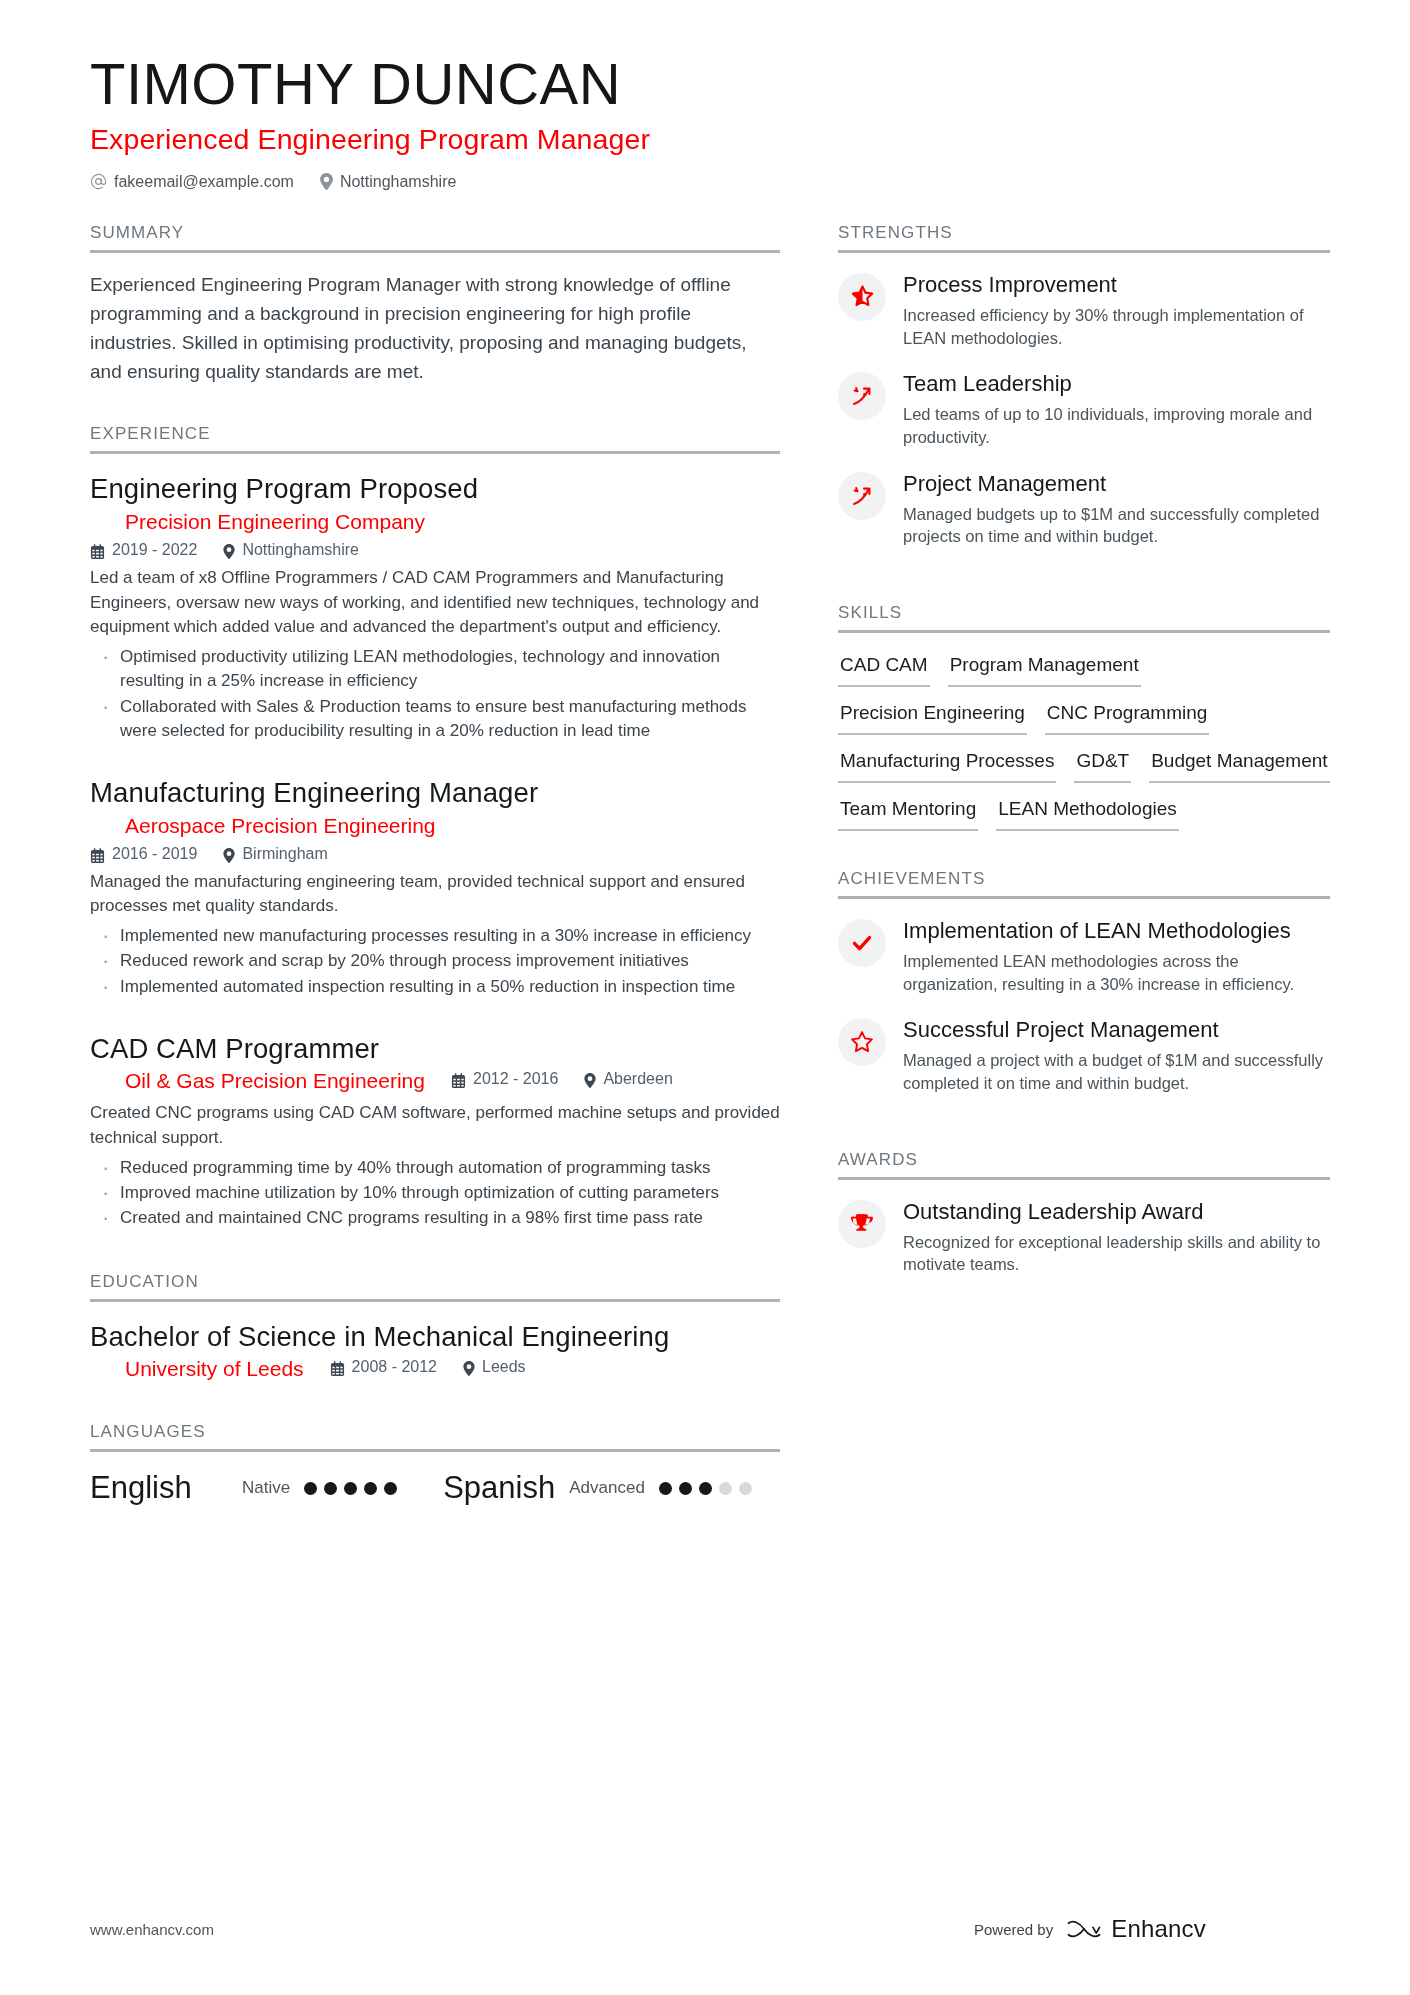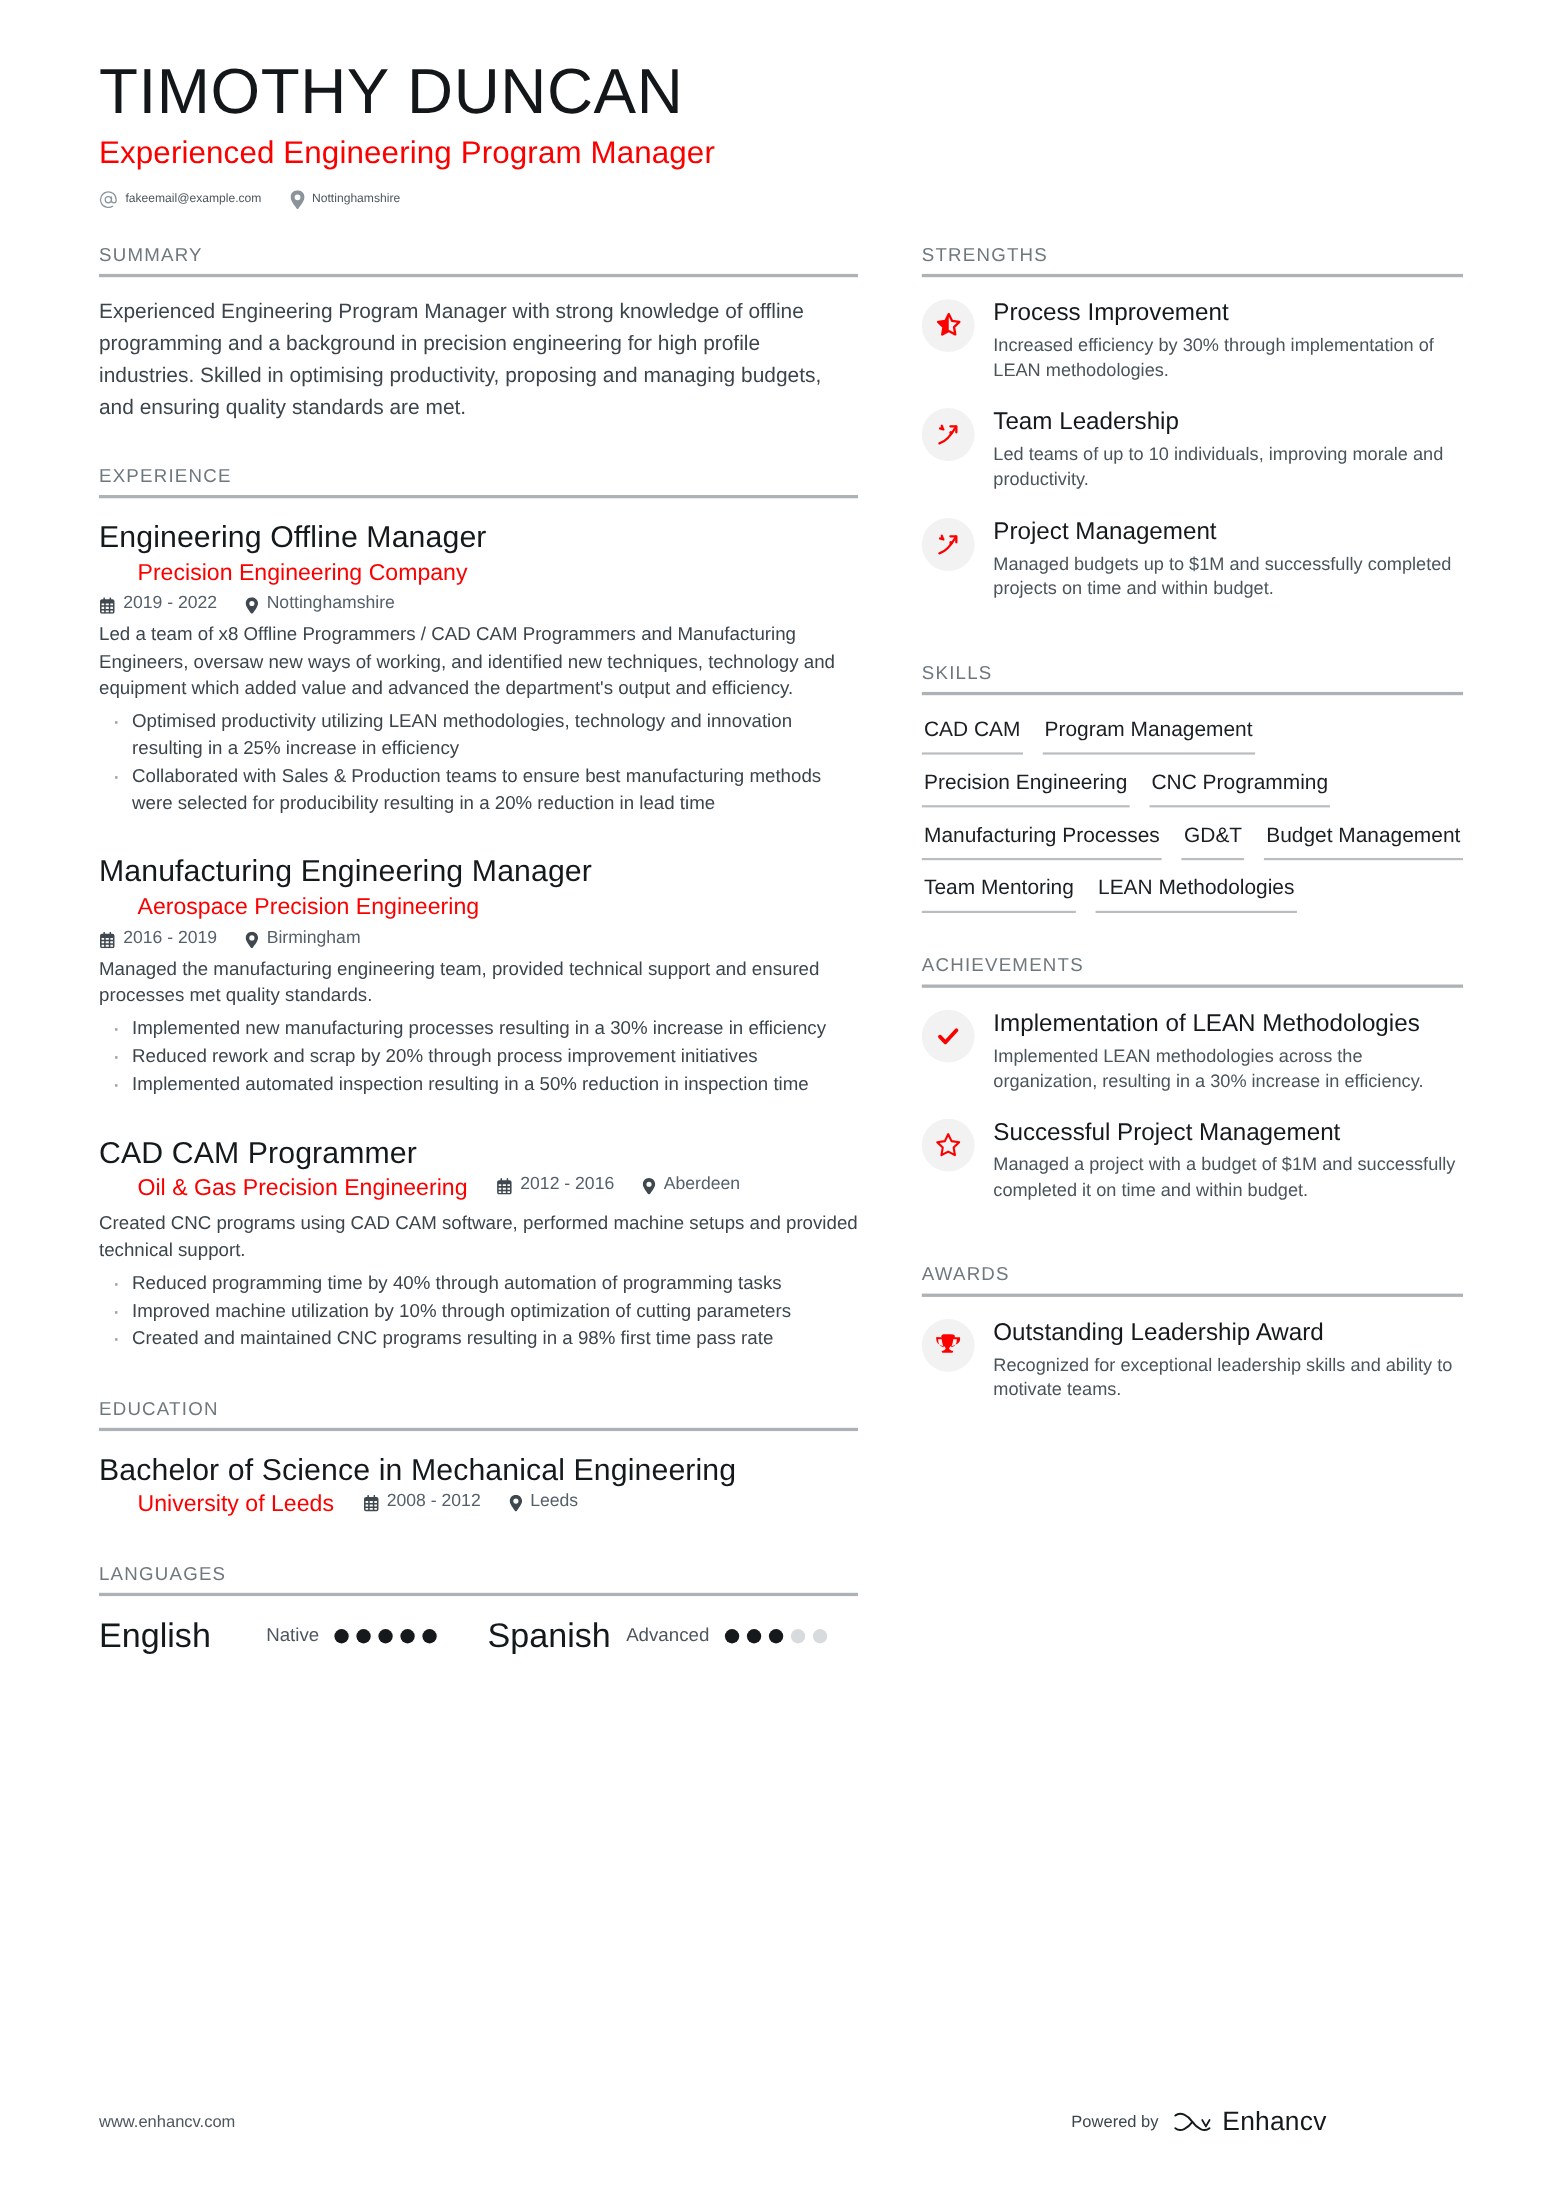--- a/index.html
+++ b/index.html
@@ -31,21 +31,21 @@
     font-weight: 400;
     color: #fc0000;
     margin-top: 6px;
     letter-spacing: 0.1px;
   }
   .contact-row {
     display: flex;
     align-items: flex-end;
     gap: 26px;
     margin-top: 17px;
-    font-size: 11px;
+    font-size: 16px;
     color: #4e565d;
   }
   .contact-item { display: flex; align-items: center; gap: 7px; }
   .contact-item .ico { display: inline-flex; align-items: center; color: #8b949b; }
 
   
   .columns {
     display: flex;
     gap: 58px;
     margin-top: 32px;
@@ -261,21 +261,21 @@
         <div class="summary-text">Experienced Engineering Program Manager with strong knowledge of offline programming and a background in precision engineering for high profile industries. Skilled in optimising productivity, proposing and managing budgets, and ensuring quality standards are met.</div>
       </div>
 
       <div class="sec-gap"></div>
 
       <div class="sec">
         <div class="sec-title">EXPERIENCE</div>
         <div class="sec-rule"></div>
 
         <div class="entry">
-          <div class="entry-title">Engineering Offline Manager</div>
+          <div class="entry-title">Engineering Program Proposed</div>
           <div class="entry-sub">Precision Engineering Company</div>
           <div class="meta-row">
             <div class="meta-item">
               <span class="ico">
                 <svg width="15" height="15" viewBox="0 0 448 512" fill="#3f484f">
                   <path d="M152 24c0-13.3-10.7-24-24-24s-24 10.7-24 24v40H64C28.7 64 0 92.7 0 128v16 48 256c0 35.3 28.7 64 64 64h320c35.3 0 64-28.7 64-64V192 144 128c0-35.3-28.7-64-64-64h-40V24c0-13.3-10.7-24-24-24s-24 10.7-24 24v40H152V24zM48 192h80v56H48V192zm0 104h80v64H48V296zm128 0h96v64h-96V296zm144 0h80v64h-80V296zM272 248h-96V192h96v56zm48-56h80v56h-80V192zM176 408h96v56h-96V408zm-48 56H48V408h80v56zm192 0V408h80v56h-80z"></path>
                 </svg>
               </span>
               <span>2019 - 2022</span>
             </div>

